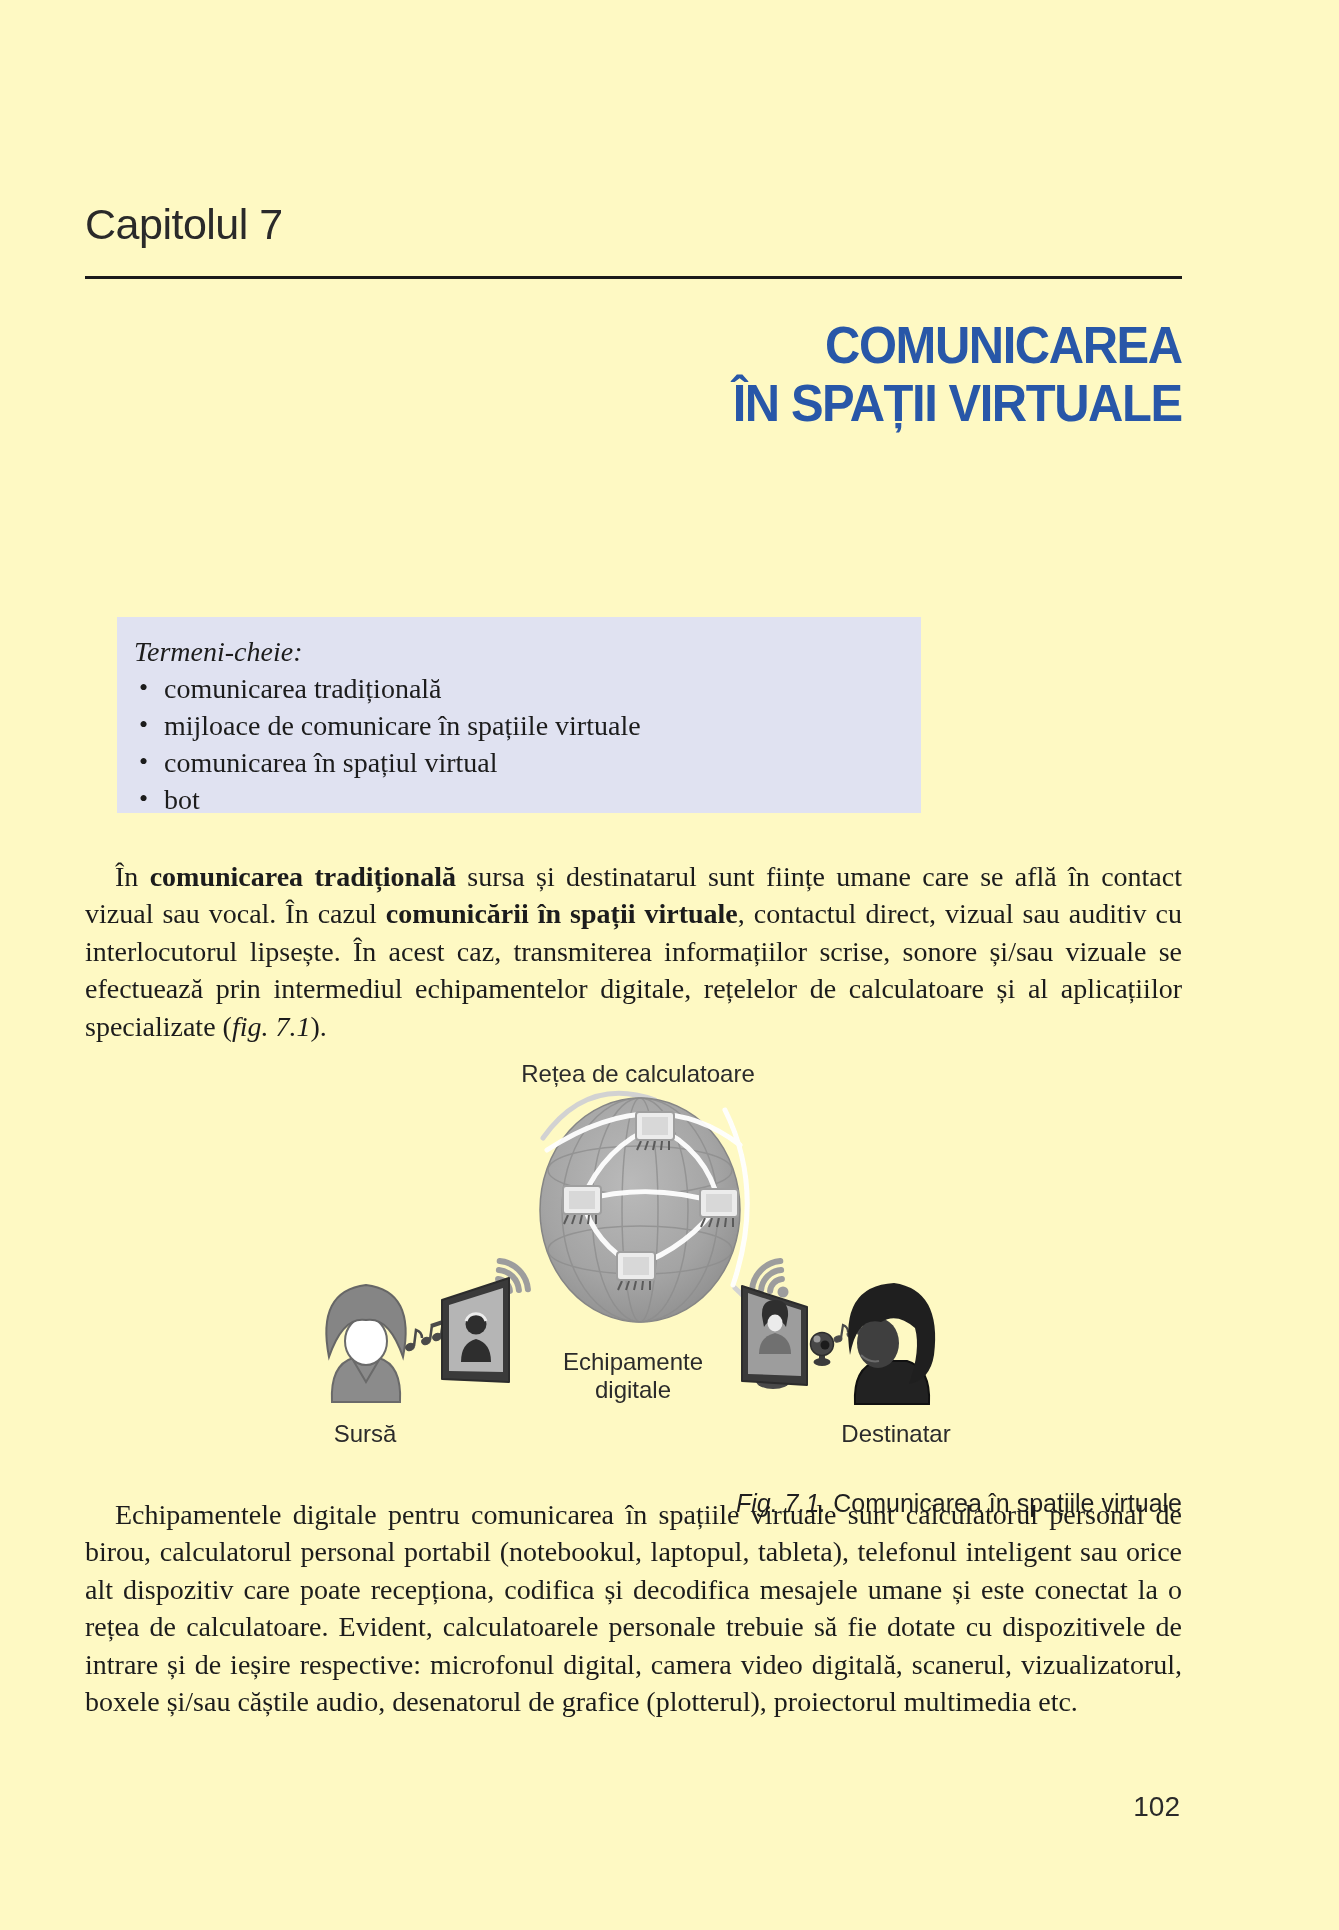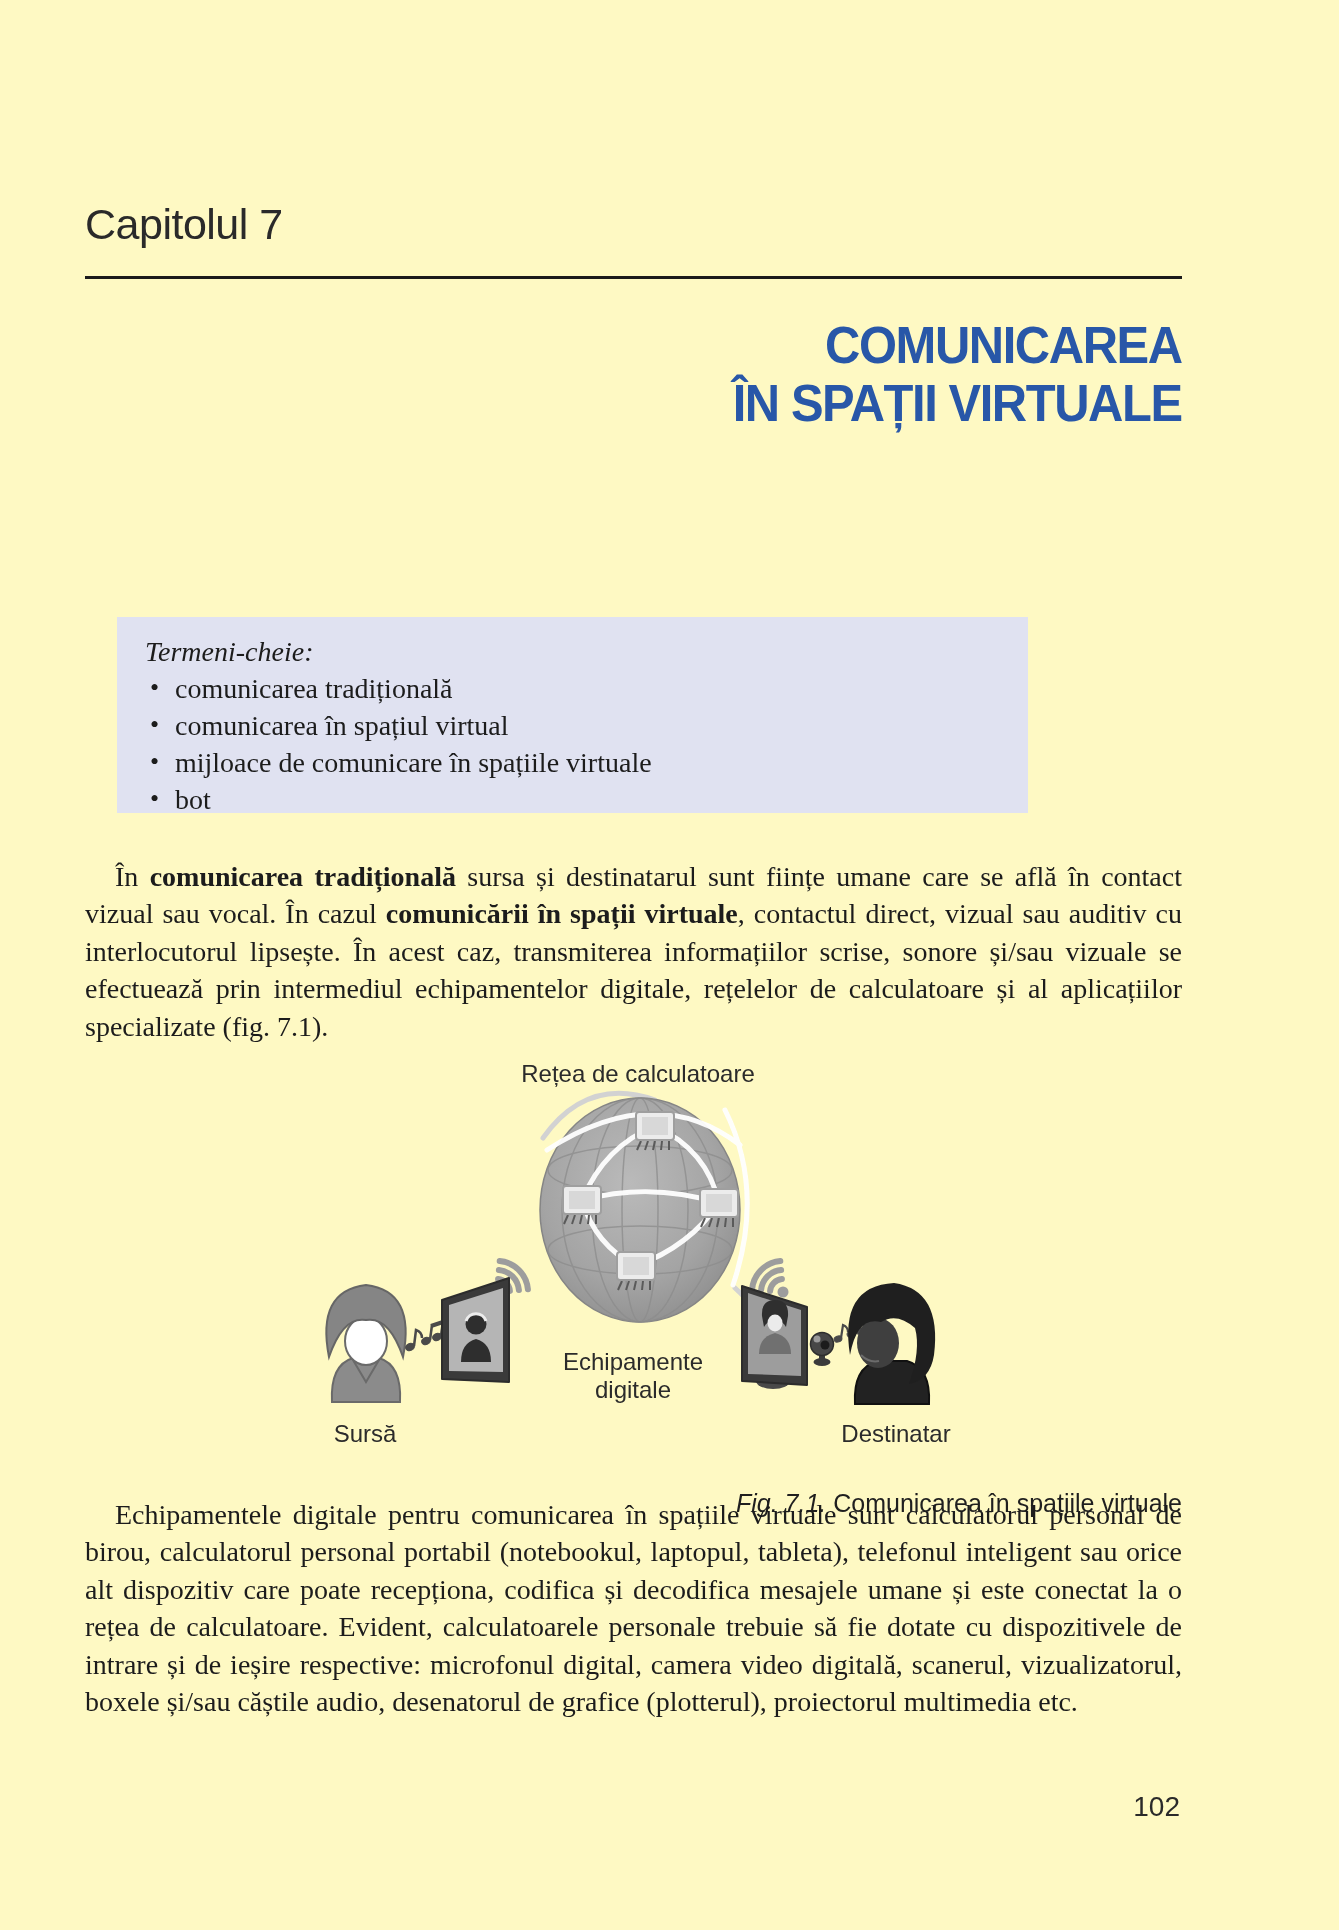--- a/index.html
+++ b/index.html
@@ -23,40 +23,40 @@
     font-size:52px; line-height:58px; color:var(--blue);
     letter-spacing:-1.5px; transform:scaleX(.94); transform-origin:100% 0;
     white-space:nowrap;
   }
   .section-title {
     position:absolute; left:119px; top:519px;
     font-family:"Liberation Sans", sans-serif; font-weight:700;
     font-size:34px; color:var(--blue); letter-spacing:-0.5px;
   }
   .keybox {
-    position:absolute; left:117px; top:617px; width:911px; height:196px;
-    background:var(--boxbg); box-sizing:border-box; padding:16px 18px 0 28px;
+    position:absolute; left:117px; top:617px; width:804px; height:196px;
+    background:var(--boxbg); box-sizing:border-box; padding:16px 18px 0 17px;
     font-size:28px; line-height:37px;
   }
   .kb-heading { font-style:italic; }
   .keybox ul { margin:0; padding:0 0 0 30px; list-style:none; }
   .keybox li { position:relative; }
   .keybox li::before {
     content:"\2022"; position:absolute; left:-25px; top:-1px;
     font-size:26px; color:#1c1c1c;
   }
   .bodytext {
     position:absolute; left:85px; width:1097px; margin:0;
     text-align:justify; font-size:28px; line-height:37.4px; text-indent:30px;
     color:#1c1c1c;
   }
   #para1 { top:858px; }
   #para2 { top:1496px; }
   .bold { font-weight:bold; }
-  .ital { }
+  .ital { font-style:italic; }
   .figure-wrap { position:absolute; left:85px; top:1050px; width:1097px; height:410px; }
   .figure-wrap svg { width:100%; height:100%; display:block; }
   .figlabel {
     font-family:"Liberation Sans", sans-serif; font-size:24px;
     fill:#2b2b2b; text-anchor:middle;
   }
   .fig-caption {
     position:absolute; left:85px; top:1489px; width:1097px; text-align:right;
     font-family:"Liberation Sans", sans-serif; font-size:25px; color:#1f1f1f;
   }
@@ -74,22 +74,22 @@
   <div class="chapter-label">Capitolul 7</div>
   <div class="chapter-rule"></div>
 
   <h1 class="chapter-title" style="margin:0;"><span>COMUNICAREA</span><br><span>ÎN SPAȚII VIRTUALE</span></h1>
 
 
   <div class="keybox">
     <div class="kb-heading">Termeni-cheie:</div>
     <ul>
       <li>comunicarea tradițională</li>
+      <li>mijloace de comunicare în spațiile virtuale</li>
       <li>comunicarea în spațiul virtual</li>
-      <li>mijloace de comunicare în spațiile virtuale</li>
       <li>bot</li>
     </ul>
   </div>
 
   <p id="para1" class="bodytext"><span>În </span><span class="bold">comunicarea tradițională</span><span> sursa și destinatarul sunt ființe umane care se află în contact vizual sau vocal. În cazul </span><span class="bold">comunicării în spații virtuale</span><span>, contactul direct, vizual sau auditiv cu interlocutorul lipsește. În acest caz, transmiterea informațiilor scrise, sonore și/sau vizuale se efectuează prin intermediul echipamentelor digitale, rețelelor de calculatoare și al aplicațiilor specializate (</span><span class="ital">fig. 7.1</span><span>).</span></p>
 
   <div class="figure-wrap">
     <svg viewBox="0 0 1097 410">
       <defs>
         <radialGradient id="globeGrad" cx="45%" cy="38%" r="68%">

